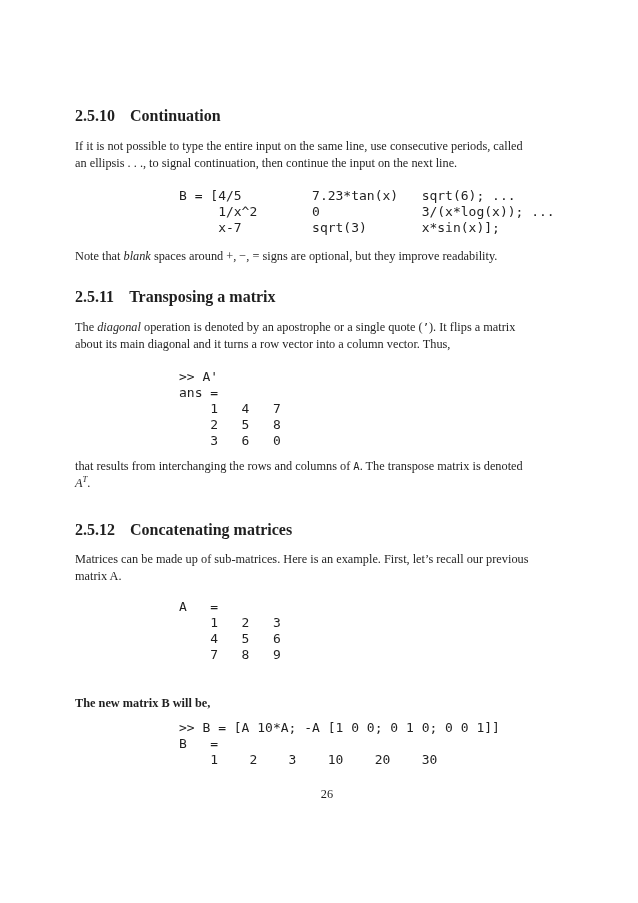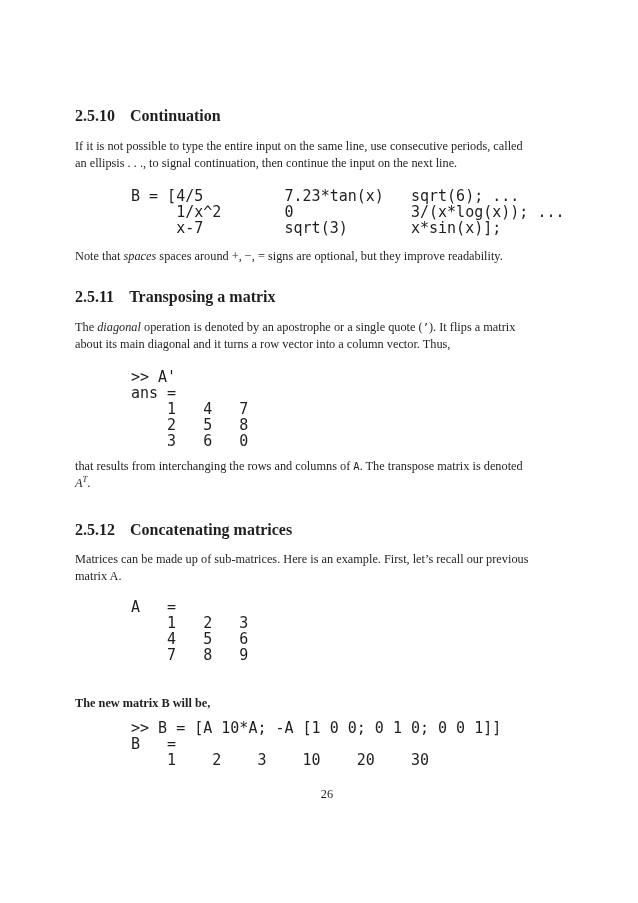--- a/index.html
+++ b/index.html
@@ -28,23 +28,23 @@
   }
   .sec-heading .h-num {
     margin-right: 15px;
   }
   .tline {
     font-size: 12.3px;
     line-height: 17px;
     white-space: nowrap;
   }
   .codeblock {
-    margin: 0 0 0 56px;
+    margin: 0 0 0 104px;
     font-family: "DejaVu Sans Mono", monospace;
-    font-size: 15px;
+    font-size: 13px;
     line-height: 16px;
     white-space: pre;
   }
   .rich .i   { font-style: italic; }
   .rich .tt  { font-family: "DejaVu Sans Mono", monospace; font-size: 10.5px; }
   .rich .sup { font-style: italic; vertical-align: super; font-size: 8.5px; line-height: 0; }
   .page-number {
     position: absolute;
     left: 0;
     right: 0;
@@ -65,21 +65,21 @@
 
   <div style="margin-top:14px;">
     <div class="tline">If it is not possible to type the entire input on the same line, use consecutive periods, called</div>
     <div class="tline">an ellipsis . . ., to signal continuation, then continue the input on the next line.</div>
   </div>
 
   <div class="codeblock" style="margin-top:16px;">B = [4/5         7.23*tan(x)   sqrt(6); ...
      1/x^2       0             3/(x*log(x)); ...
      x-7         sqrt(3)       x*sin(x)];</div>
 
-  <div class="tline rich" style="margin-top:12px;"><span>Note that </span><span class="i">spaces</span><span> spaces around +, −, = signs are optional, but they improve readability.</span></div>
+  <div class="tline rich" style="margin-top:12px;"><span>Note that </span><span class="i">blank</span><span> spaces around +, −, = signs are optional, but they improve readability.</span></div>
 
   <div class="sec-heading" style="margin-top:23px;">
     <span class="h-num">2.5.11</span><span>Transposing a matrix</span>
   </div>
 
   <div style="margin-top:14px;">
     <div class="tline rich"><span>The </span><span class="i">diagonal</span><span> operation is denoted by an apostrophe or a single quote (</span><span class="tt">’</span><span>). It flips a matrix</span></div>
     <div class="tline">about its main diagonal and it turns a row vector into a column vector. Thus,</div>
   </div>
 

